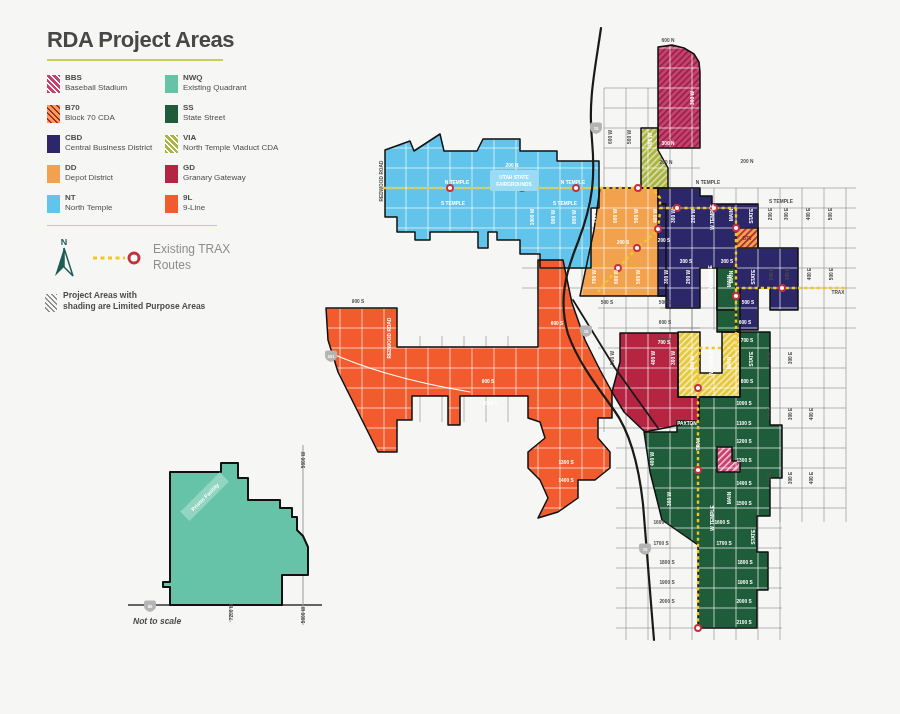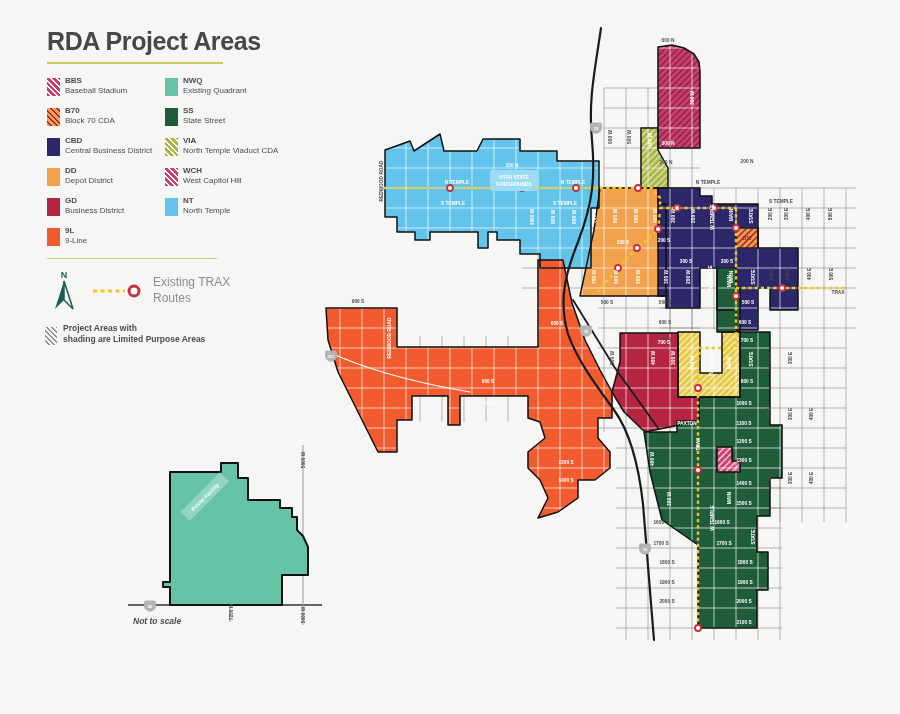--- a/index.html
+++ b/index.html
@@ -1,21 +1,21 @@
 <!DOCTYPE html>
 <html><head>
 <meta charset="utf-8">
 <style>
   html,body{margin:0;padding:0}
   body{width:900px;height:714px;position:relative;background:#f6f6f5;
        font-family:"Liberation Sans",sans-serif;overflow:hidden}
   #map-svg{position:absolute;left:0;top:0}
   svg text{font-family:"Liberation Sans",sans-serif}
   .legend{position:absolute;left:45px;top:26px;width:290px}
-  .legend h1{margin:0 0 7px 2px;font-size:25px;font-weight:bold;color:#474747;
+  .legend h1{margin:0 0 7px 2px;font-size:22px;font-weight:bold;color:#474747;
              letter-spacing:-0.4px;transform:scaleY(1.04);transform-origin:left top}
   .rule{border:none;border-top:2px solid #c9cf52;margin:0 0 12px 2px;width:176px}
   .rule2{border:none;border-top:1.5px solid #ccd178;margin:12px 0 10px 2px;width:170px}
   .items{display:grid;grid-template-columns:118px 1fr;gap:10px 0;margin-left:2px}
   .l-item{display:flex;gap:5px;align-items:flex-end}
   .sw{width:13px;height:18px;flex:none;margin-top:1px}
   .l-txt{font-size:8px;line-height:1.25;color:#4c4c4c}
   .l-txt b{display:block;font-weight:bold}
   .trax-row{display:flex;align-items:center;gap:10px;margin:4px 0 10px 2px}
   .trax-lg{font-size:12px;color:#8d8d8d;line-height:1.3}
@@ -440,26 +440,22 @@
       </div>
       <div class="l-item">
         <span class="sw" style="background: repeating-linear-gradient(45deg, rgb(169, 180, 65) 0px, rgb(169, 180, 65) 2.6px, rgb(255, 255, 255) 2.6px, rgb(255, 255, 255) 4px);"></span>
         <div class="l-txt"><b>VIA</b><span>North Temple Viaduct CDA</span></div>
       </div>
       <div class="l-item">
         <span class="sw" style="background: rgb(242, 161, 76);"></span>
         <div class="l-txt"><b>DD</b><span>Depot District</span></div>
       </div>
       <div class="l-item">
-        <span class="sw" style="background: repeating-linear-gradient(45deg, rgb(201, 63, 109) 0px, rgb(201, 63, 109) 2.6px, rgb(255, 255, 255) 2.6px, rgb(255, 255, 255) 4px);"></span>
-        <div class="l-txt"><b>WCH</b><span>West Capitol Hill</span></div>
-      </div>
-      <div class="l-item">
         <span class="sw" style="background: rgb(181, 36, 65);"></span>
-        <div class="l-txt"><b>GD</b><span>Business District</span></div>
+        <div class="l-txt"><b>GD</b><span>Granary Gateway</span></div>
       </div>
       <div class="l-item">
         <span class="sw" style="background: rgb(98, 196, 234);"></span>
         <div class="l-txt"><b>NT</b><span>North Temple</span></div>
       </div>
       <div class="l-item">
         <span class="sw" style="background: rgb(241, 91, 45);"></span>
         <div class="l-txt"><b>9L</b><span>9-Line</span></div>
       </div>
     </div>

